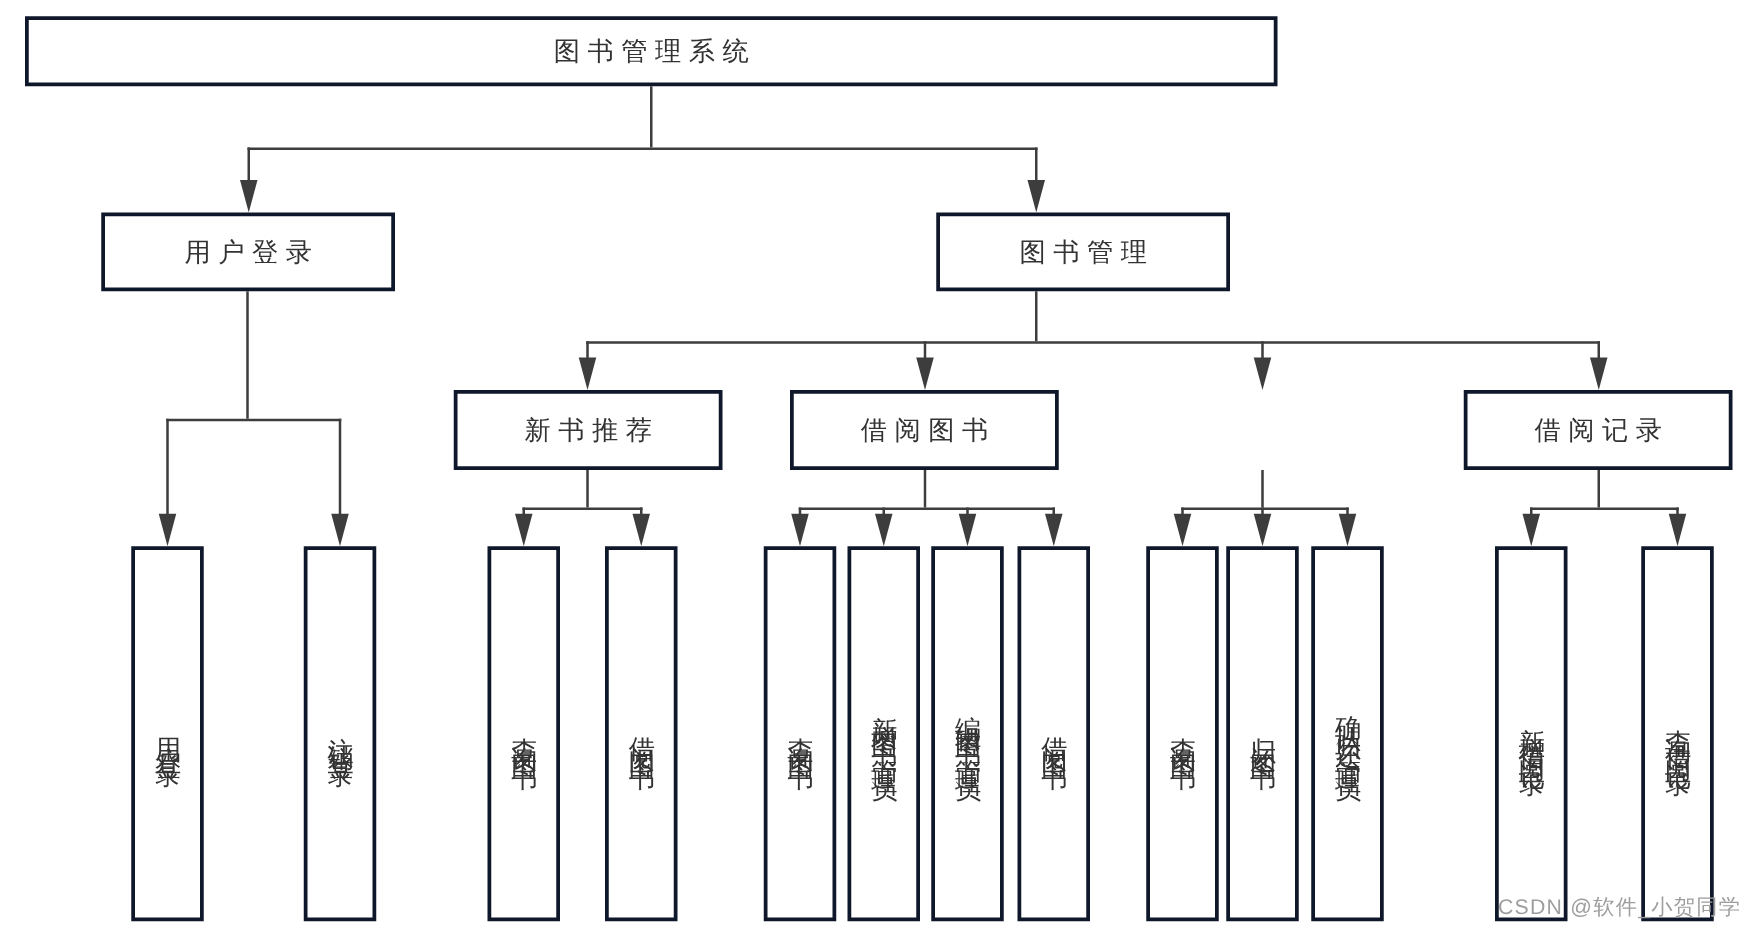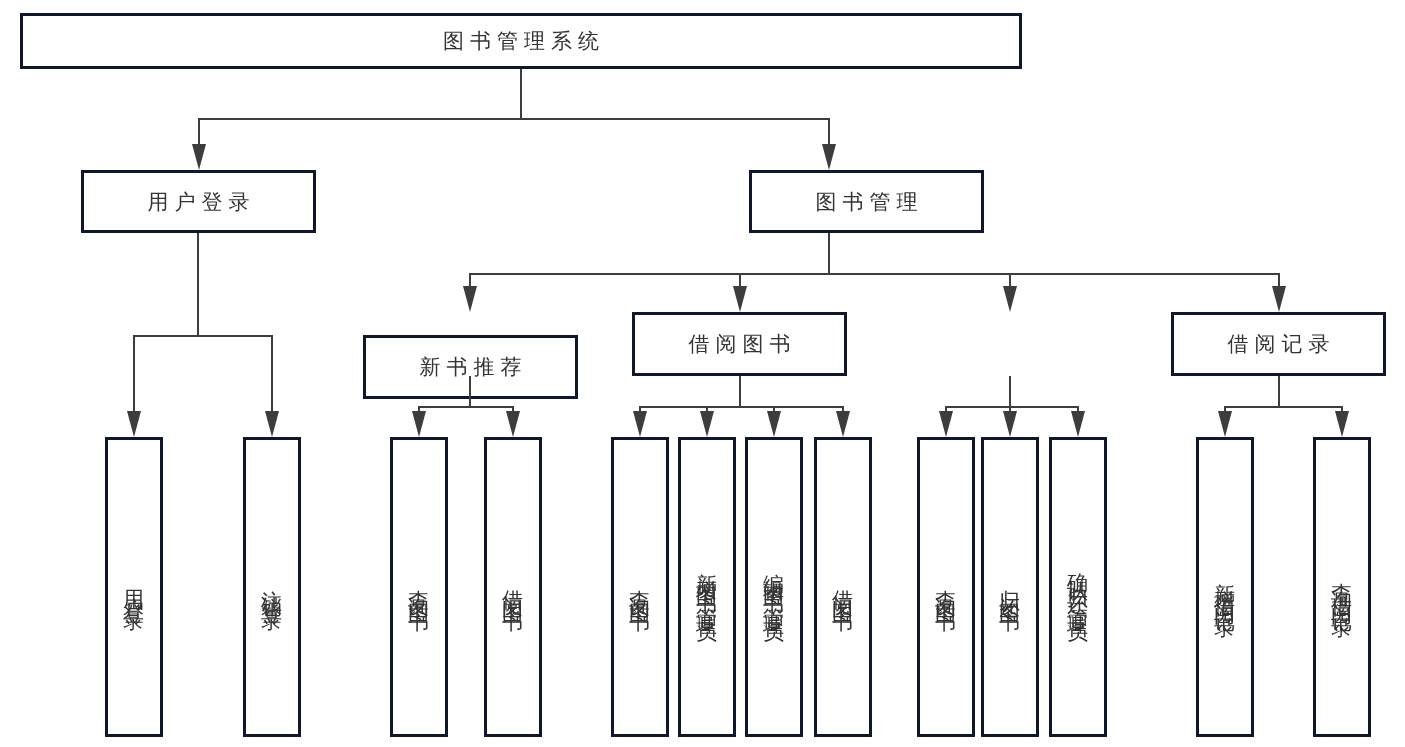--- a/index.html
+++ b/index.html
@@ -114,21 +114,21 @@
     </div>
   <div class="arrow" style="left:1003px; top:273px; height:39px;">
       <i class="stem"></i>
       <i class="head"></i>
     </div>
   <div class="arrow" style="left:1272px; top:273px; height:39px;">
       <i class="stem"></i>
       <i class="head"></i>
     </div>
 
-  <div class="box l2" style="left:363px;margin-top:23px;">
+  <div class="box l2" style="left:363px;">
     <span class="lbl">新书推荐</span>
   </div>
   <div class="box l2" style="left:632px;">
     <span class="lbl">借阅图书</span>
   </div>
   <div class="box l2" style="left:1171px;">
     <span class="lbl">借阅记录</span>
   </div>
 
   <div class="line" style="left:469px; top:376px; width:2px; height:30px;"></div>
@@ -224,14 +224,15 @@
     <span class="vlbl">确认归还（管理员）</span>
   </div>
 
   <div class="box v" style="left:1196px;">
     <span class="vlbl">新增借阅记录</span>
   </div>
   <div class="box v" style="left:1313px;">
     <span class="vlbl">查询借阅记录</span>
   </div>
 
+  <div class="watermark">CSDN @软件_小贺同学</div>
 
 </div>
 
 </body></html>

